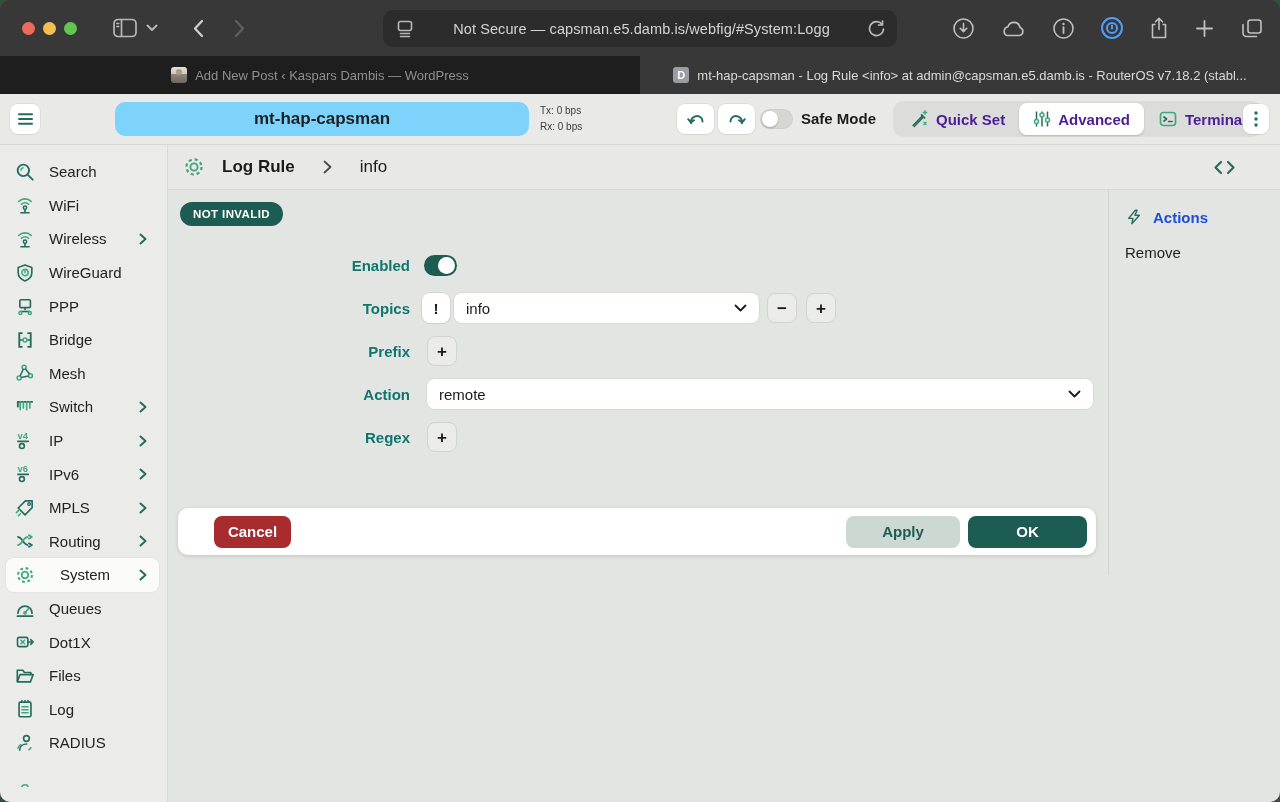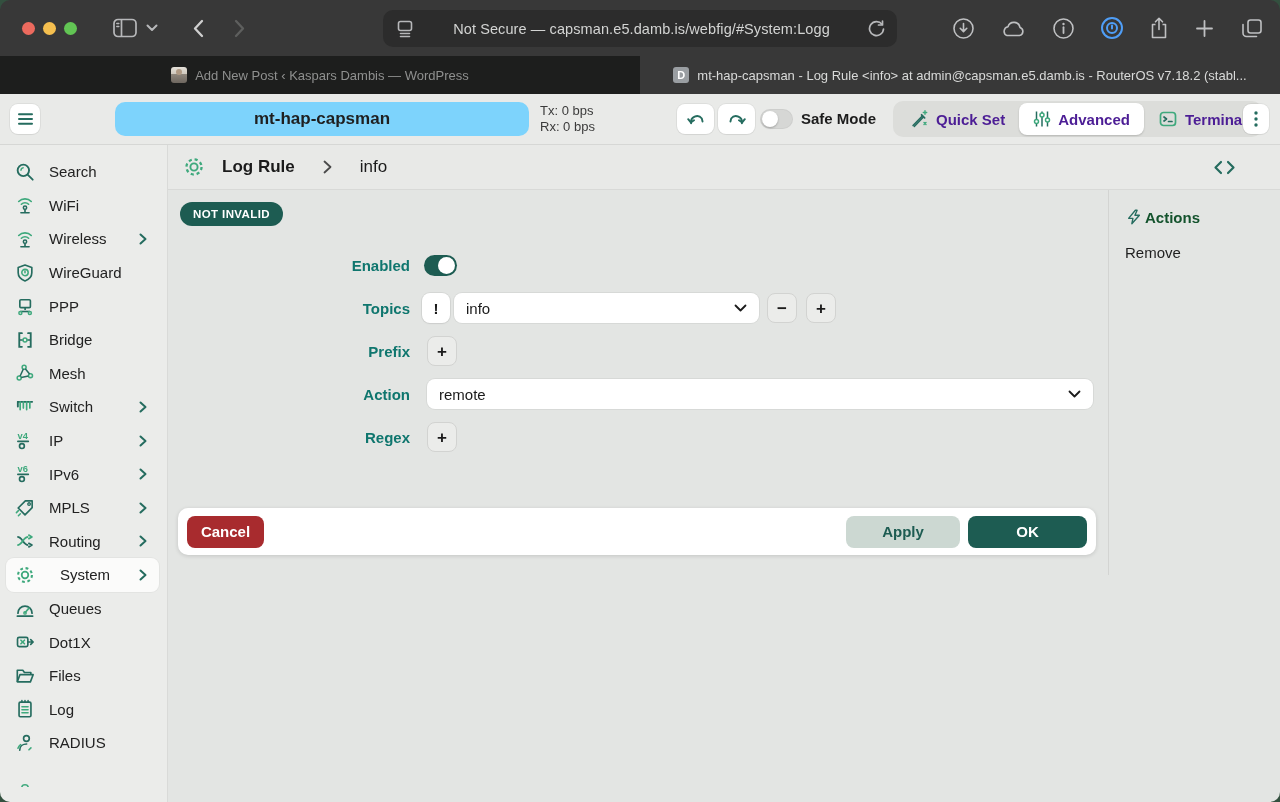--- a/index.html
+++ b/index.html
@@ -31,21 +31,21 @@
   .tab.active{background:#383838;color:#d9dad9;}
   .fav1{width:16px;height:16px;border-radius:3px;flex:none;background:linear-gradient(180deg,#e4e0d8 0%,#cfc8bd 45%,#8d857b 46%,#6e675f 100%);position:relative;}
   .fav1::after{content:"";position:absolute;left:5px;top:2px;width:6px;height:6px;border-radius:50%;background:#b09a84;}
   .fav2{width:16px;height:16px;border-radius:3px;flex:none;background:#9a9ea2;color:#fff;font-size:11px;font-weight:bold;display:flex;align-items:center;justify-content:center;}
 
   
   .wf-header{height:50px;background:#e9eae8;border-bottom:1px solid #d6d7d5;position:relative;flex:none;}
   .hbtn{background:#fff;border-radius:8px;box-shadow:0 0 0 1px rgba(0,0,0,.05),0 1px 1px rgba(0,0,0,.04);display:flex;align-items:center;justify-content:center;position:absolute;}
   .menu-btn{left:10px;top:10px;width:30px;height:30px;}
   .identity-pill{position:absolute;left:115px;top:8px;width:414px;height:34px;background:#7dd3fc;border-radius:10px;display:flex;align-items:center;justify-content:center;font-size:17px;font-weight:bold;color:#1f1f1f;}
-  .txrx{position:absolute;left:540px;top:9px;font-size:13px;line-height:16px;color:#3b3b3b;}
+  .txrx{position:absolute;left:540px;top:9px;font-size:10px;line-height:16px;color:#3b3b3b;}
   .undo-btn{left:677px;top:10px;width:37px;height:30px;}
   .redo-btn{left:718px;top:10px;width:37px;height:30px;}
   .sm-toggle{position:absolute;left:760px;top:15px;width:33px;height:20px;border-radius:10px;background:#d6d7d5;box-shadow:inset 0 0 0 1px rgba(0,0,0,.04);}
   .sm-toggle .knob{position:absolute;left:2px;top:2px;width:16px;height:16px;border-radius:50%;background:#fff;box-shadow:0 1px 2px rgba(0,0,0,.25);}
   .sm-label{position:absolute;left:801px;top:16px;font-size:15px;font-weight:bold;color:#1c1c1c;}
   .segmented{position:absolute;left:893px;top:7px;height:36px;background:#dcddda;border-radius:10px;display:flex;align-items:center;padding:0 2px;box-sizing:border-box;}
   .segment{height:32px;display:flex;align-items:center;justify-content:center;gap:7px;font-size:15px;font-weight:bold;color:#4c1d95;padding:0 14px;border-radius:8px;}
   .segment.active{background:#fff;box-shadow:0 1px 2px rgba(0,0,0,.18);}
   .kebab-btn{left:1243px;top:10px;width:26px;height:30px;}
 
@@ -79,27 +79,27 @@
   .not-btn{width:28px;background:#fff;box-shadow:0 0 0 1px rgba(0,0,0,.06),0 1px 2px rgba(0,0,0,.05);font-weight:bold;font-size:15px;color:#1b1b1b;}
   .gray-btn{width:30px;background:#ebecea;border:1.5px solid #d2d3d1;font-size:17px;color:#1b1b1b;font-weight:bold;line-height:1;}
   .select{height:30px;background:#fff;border-radius:8px;box-shadow:0 0 0 1px rgba(0,0,0,.05);display:flex;align-items:center;justify-content:space-between;padding:0 12px;box-sizing:border-box;font-size:15px;color:#1b1b1b;}
   .sel-topics{width:305px;margin-left:4px;}
   .sel-action{width:666px;margin-left:5px;}
   .ml5{margin-left:5px;}
   .g8{margin-left:8px;}
   .g9{margin-left:9px;}
 
   .btnbar{margin:56px 0 0 -2px;width:918px;height:47px;background:#fff;border-radius:10px;box-shadow:0 1px 4px rgba(0,0,0,.14);display:flex;align-items:center;padding:0 9px;box-sizing:border-box;}
-  .bbtn{height:32px;border-radius:8px;display:flex;align-items:center;justify-content:center;font-size:15px;font-weight:bold;box-sizing:border-box;}
+  .bbtn{height:32px;border-radius:8px;display:flex;align-items:center;justify-content:center;font-size:15px;font-weight:bold;box-sizing:border-box;margin-left:27px;}
   .cancel-btn{width:77px;background:#a82b2e;color:#fff;}
   .apply-btn{width:114px;background:#ccd8d2;color:#1d5c52;margin-left:auto;}
   .ok-btn{width:119px;background:#1d5c52;color:#fff;margin-left:8px;}
 
   .actions-panel{width:172px;flex:none;border-left:1px solid #d3d4d2;height:385px;padding:18px 0 0 16px;box-sizing:border-box;}
-  .ap-header{display:flex;align-items:center;gap:2px;font-size:15px;font-weight:bold;color:#14532d;}
+  .ap-header{display:flex;align-items:center;gap:10px;font-size:15px;font-weight:bold;color:#1d4ed8;}
   .ap-item{margin-top:18px;font-size:15px;color:#1f1f1f;}
 </style>
 </head>
 <body>
 
 <div class="window">
 
   <div class="titlebar">
     <div class="traffic">
       <span class="light red"></span>

